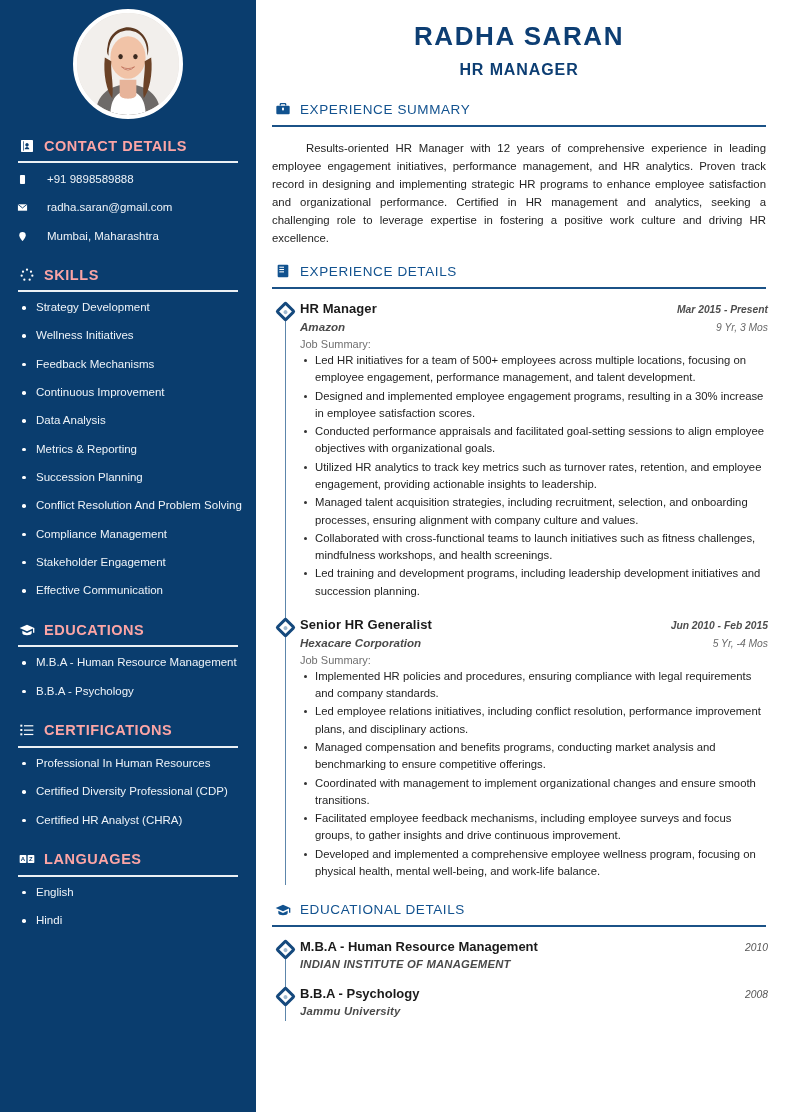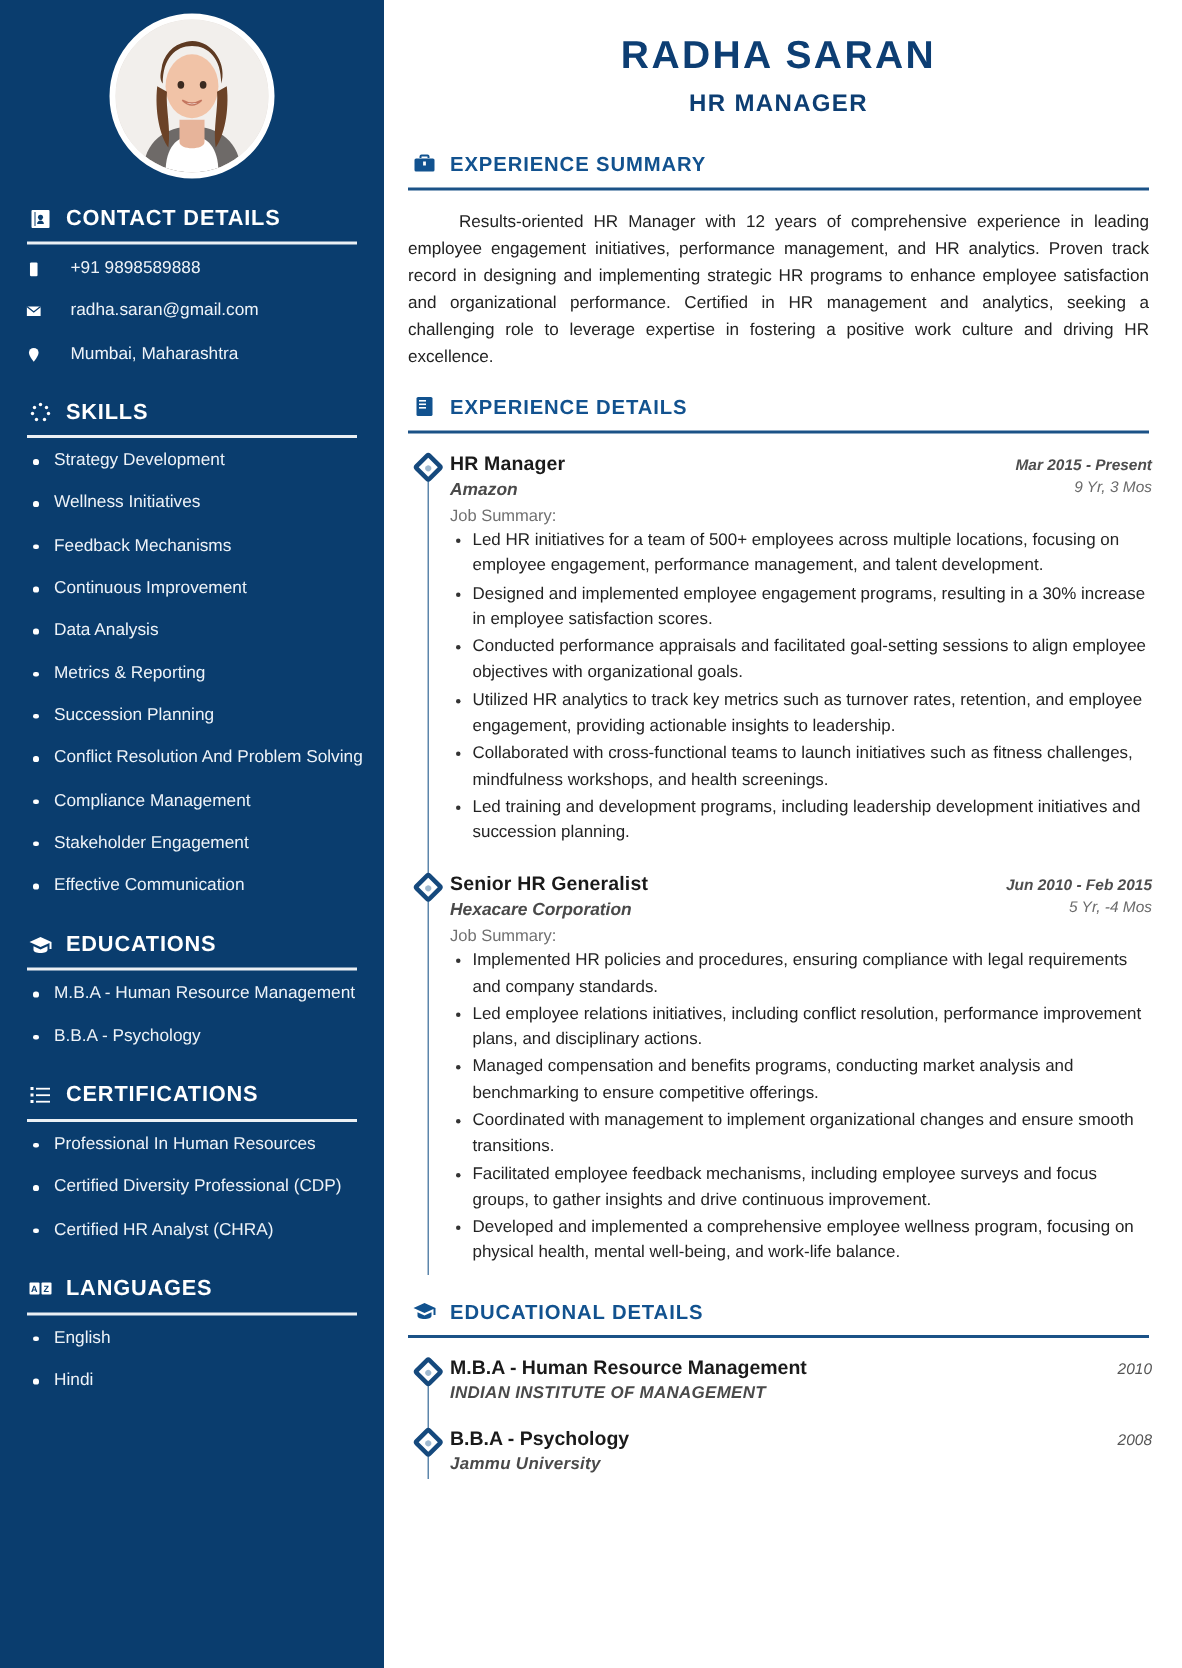--- a/index.html
+++ b/index.html
@@ -25,21 +25,21 @@
     background:#e9e4e0;
     border:4px solid #ffffff;
     overflow:hidden; position:relative;
   }
   .photo svg { display:block; width:100%; height:100%; }
 
   .side-sec { padding:0 14px; }
   .side-head {
     display:flex; align-items:center; gap:9px;
     font-size:14.5px; font-weight:bold; letter-spacing:.55px;
-    color:#ffffff; padding:9px 0 6px 4px; text-transform:uppercase;
+    color:#fca5a5; padding:9px 0 6px 4px; text-transform:uppercase;
   }
   .side-head .ico { width:17px; height:17px; flex:0 0 17px; display:flex; align-items:center; justify-content:center; }
   .side-head .ico svg { width:16px; height:16px; fill:#ffffff; }
   .side-rule { height:2px; background:#ffffff; margin:1px 4px 9px 4px; opacity:.92; }
 
   ul.side-list { list-style:none; margin:0 0 6px 0; padding:0; }
   ul.side-list li {
     position:relative;
     font-size:11.5px; color:#eef3f8;
     padding:0 0 0 22px; margin-bottom:14.5px; line-height:1.2;
@@ -64,21 +64,21 @@
     letter-spacing:1.6px; line-height:1.15;
   }
   .cand-role {
     font-size:16px; font-weight:bold; color:#0d3e73;
     letter-spacing:.9px; margin-top:9px;
   }
 
   .main-sec { margin-top:16px; }
   .main-head {
     display:flex; align-items:center; gap:9px;
-    font-size:13.5px; font-weight:bold; color:#12528f;
+    font-size:13.5px; font-weight:normal; color:#12528f;
     letter-spacing:.6px; text-transform:uppercase;
     padding-left:4px;
   }
   .main-head .ico { width:17px; height:17px; flex:0 0 17px; display:flex; align-items:center; justify-content:center; }
   .main-head .ico svg { width:16px; height:16px; fill:#11528f; }
   .main-rule { height:2px; background:#1b5287; margin:7px 2px 0 2px; }
 
   .summary {
     font-size:11.4px; color:#222222; line-height:1.58;
     text-align:justify; text-indent:34px; padding:12px 2px 0 2px;
@@ -99,21 +99,21 @@
     border-radius:2.5px;
   }
   .dia:after{
     content:""; position:absolute; left:50%; top:50%;
     width:4px;height:4px;margin:-2px 0 0 -2px;border-radius:50%;
     background:#9fb9d0;
   }
   .row-1 { display:flex; align-items:baseline; justify-content:space-between; gap:10px; }
   .job-title { font-size:13px; font-weight:bold; color:#1a1a1a; letter-spacing:.1px; }
   .job-dates { font-size:10.3px; font-style:italic; font-weight:bold; color:#4e4e4e; white-space:nowrap; }
-  .row-2 { display:flex; align-items:flex-start; justify-content:space-between; gap:10px; margin-top:4px; }
+  .row-2 { display:flex; align-items:flex-end; justify-content:space-between; gap:10px; margin-top:4px; }
   .job-org { font-size:11.6px; font-weight:bold; font-style:italic; color:#4a4a4a; }
   .job-dur { font-size:10.3px; font-style:italic; color:#6a6a6a; white-space:nowrap; }
   .job-sumlabel { font-size:11px; color:#707070; margin:5px 0 2px 0; }
   ul.job-bullets { list-style:none; margin:0; padding:0; }
   ul.job-bullets li {
     position:relative; font-size:11.3px; color:#232323;
     line-height:1.53; padding-left:15px; margin-bottom:1px;
   }
   ul.job-bullets li:before {
     content:""; position:absolute; left:4px; top:7px;
@@ -332,20 +332,21 @@
           <div class="row-2">
             <span class="job-org">Amazon</span>
             <span class="job-dur">9 Yr, 3 Mos</span>
           </div>
           <div class="job-sumlabel">Job Summary:</div>
           <ul class="job-bullets">
             <li>Led HR initiatives for a team of 500+ employees across multiple locations, focusing on employee engagement, performance management, and talent development.</li>
             <li>Designed and implemented employee engagement programs, resulting in a 30% increase in employee satisfaction scores.</li>
             <li>Conducted performance appraisals and facilitated goal-setting sessions to align employee objectives with organizational goals.</li>
             <li>Utilized HR analytics to track key metrics such as turnover rates, retention, and employee engagement, providing actionable insights to leadership.</li>
+            <li>Managed talent acquisition strategies, including recruitment, selection, and onboarding processes, ensuring alignment with company culture and values.</li>
             <li>Collaborated with cross-functional teams to launch initiatives such as fitness challenges, mindfulness workshops, and health screenings.</li>
             <li>Led training and development programs, including leadership development initiatives and succession planning.</li>
           </ul>
         </div>
 
         <div class="tl-item">
           <span class="dia"></span>
           <div class="row-1">
             <span class="job-title">Senior HR Generalist</span>
             <span class="job-dates">Jun 2010 - Feb 2015</span>

